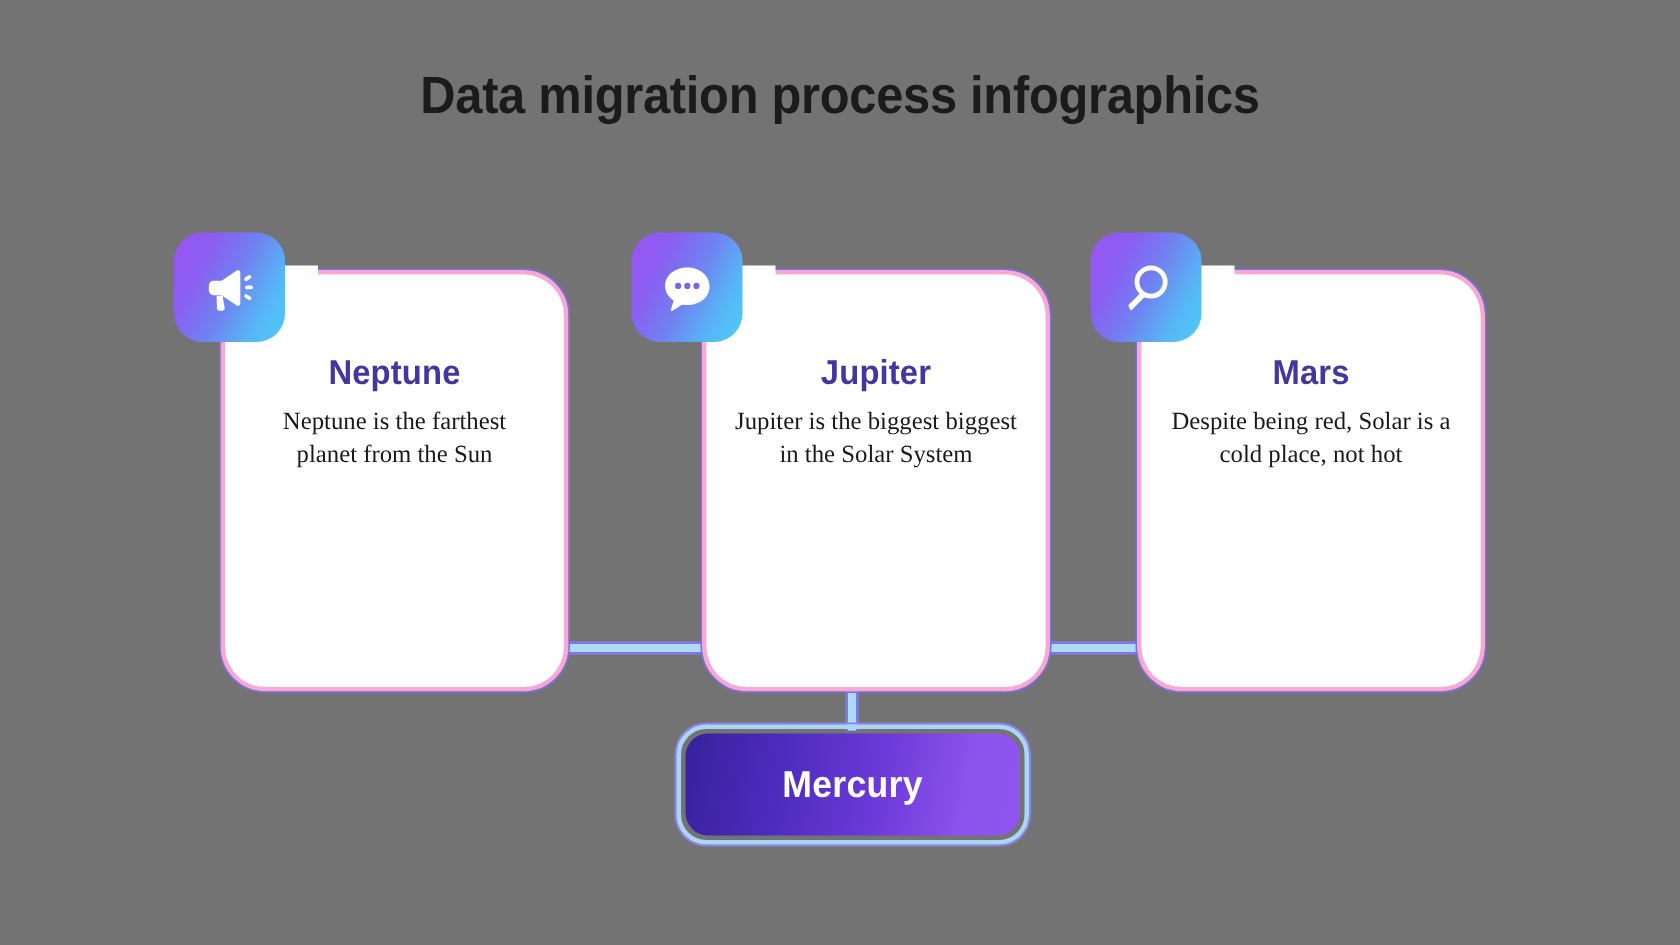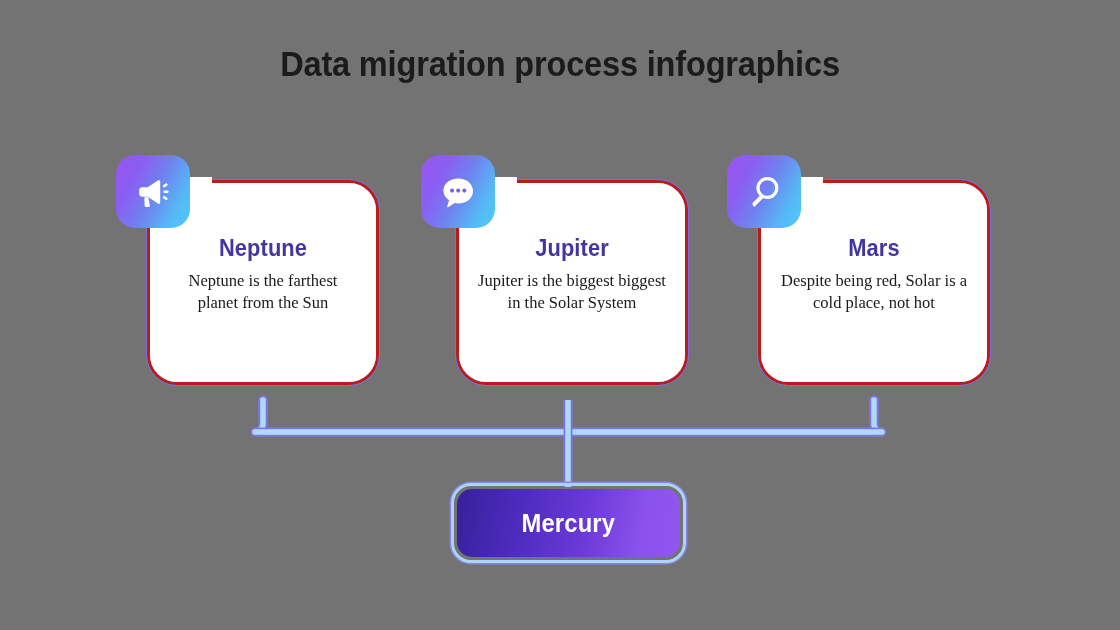--- a/index.html
+++ b/index.html
@@ -47,25 +47,25 @@
     top: 0;
     width: 1120px;
     height: 630px;
     pointer-events: none;
   }
 
   
   .card {
     position: absolute;
     width: 232px;
-    height: 205px;
+    height: 281px;
     box-sizing: border-box;
     border-radius: 30px;
     background: #ffffff;
-    border: 3px solid #b91c1c;
+    border: 3px solid #f9a8d4;
     outline: 1.6px solid #7b6fe0;
     outline-offset: 0px;
     box-shadow: inset 0 0 0 1.6px #7b6fe0;
   }
   .card-inner {
     position: absolute;
     left: 0;
     top: 0;
     width: 100%;
     height: 100%;
@@ -240,21 +240,21 @@
 
         <path d="M11.4 25.2 h4.0 l1.4 8.0 a1.6 1.6 0 0 1 -1.6 1.9 h-2.0 a1.6 1.6 0 0 1 -1.6 -1.4 z"></path>
 
         <rect x="30.4" y="18.4" width="5.2" height="2.5" rx="1.25"></rect>
         <rect x="29.6" y="12.1" width="5.2" height="2.5" rx="1.25" transform="rotate(-34 32.2 13.35)"></rect>
         <rect x="29.6" y="24.8" width="5.2" height="2.5" rx="1.25" transform="rotate(34 32.2 26.05)"></rect>
       </g>
     </svg>
   </div>
 
-  <div class="card" style="left:456px; top:180px;">
+  <div class="card" style="left:468px; top:180px;">
     <div class="card-inner">
       <div class="card-body">
         <div class="card-title">Jupiter</div>
         <div class="card-text">Jupiter is the biggest biggest in the Solar System</div>
       </div>
     </div>
   </div>
   <div class="notch" style="left:455px; top:177px;"></div>
   <div class="icon-tile" style="left:421px; top:155px;">
     <svg width="40" height="40" viewBox="0 0 40 40" aria-hidden="true">

